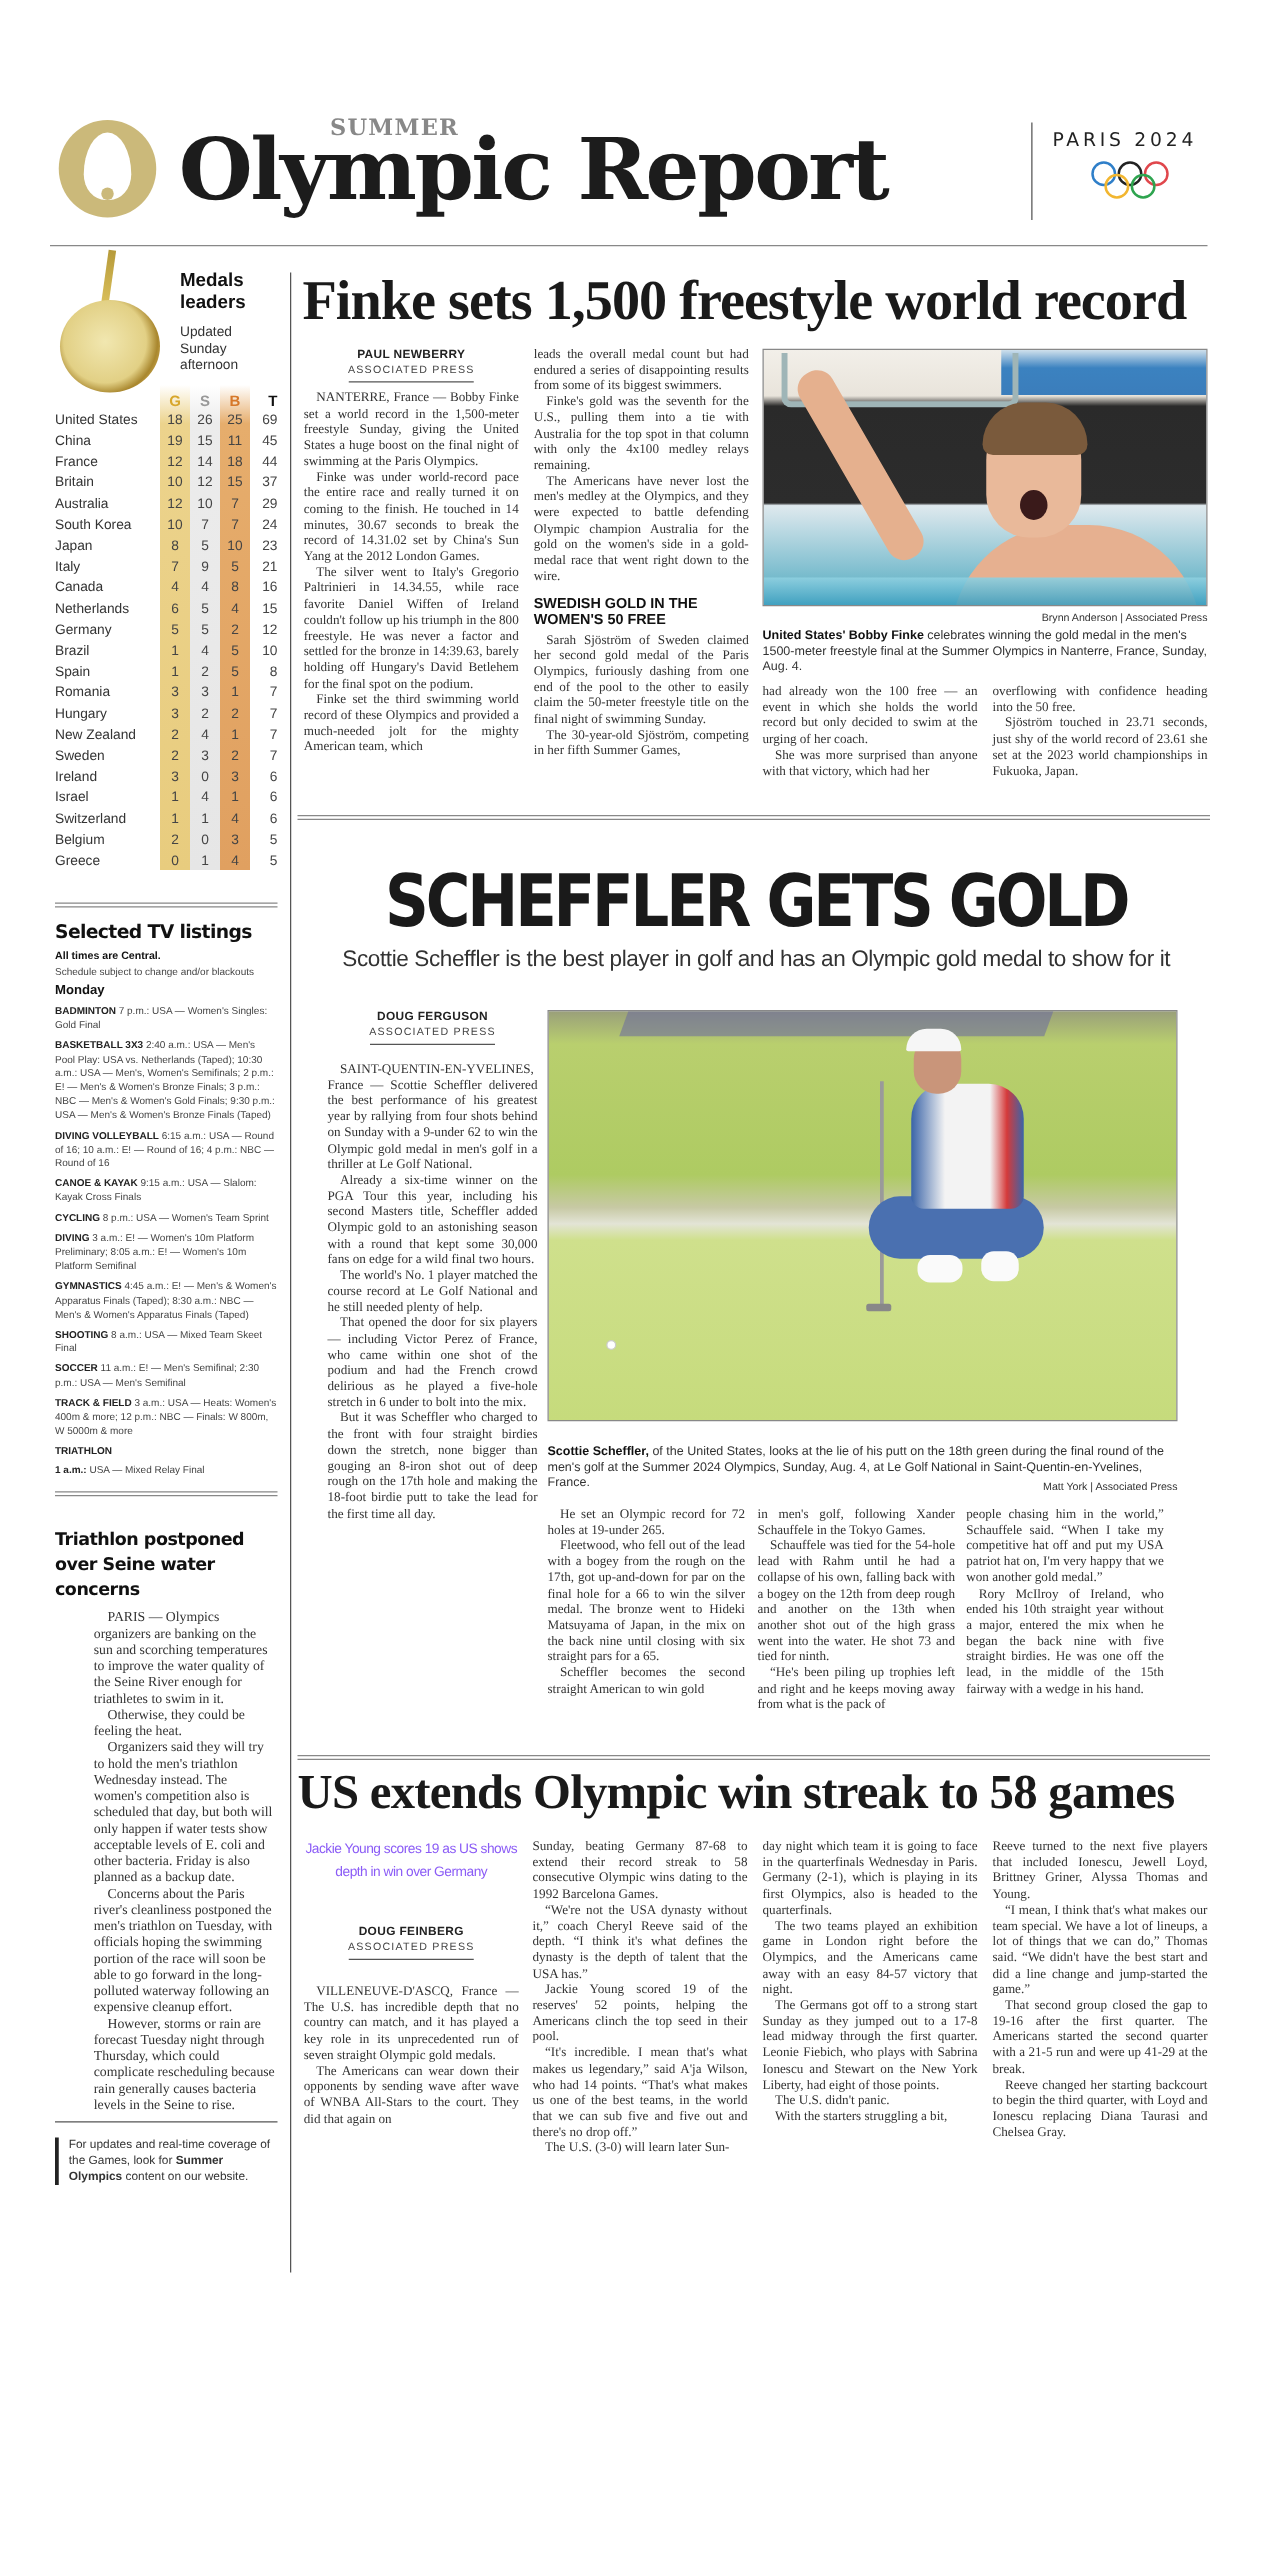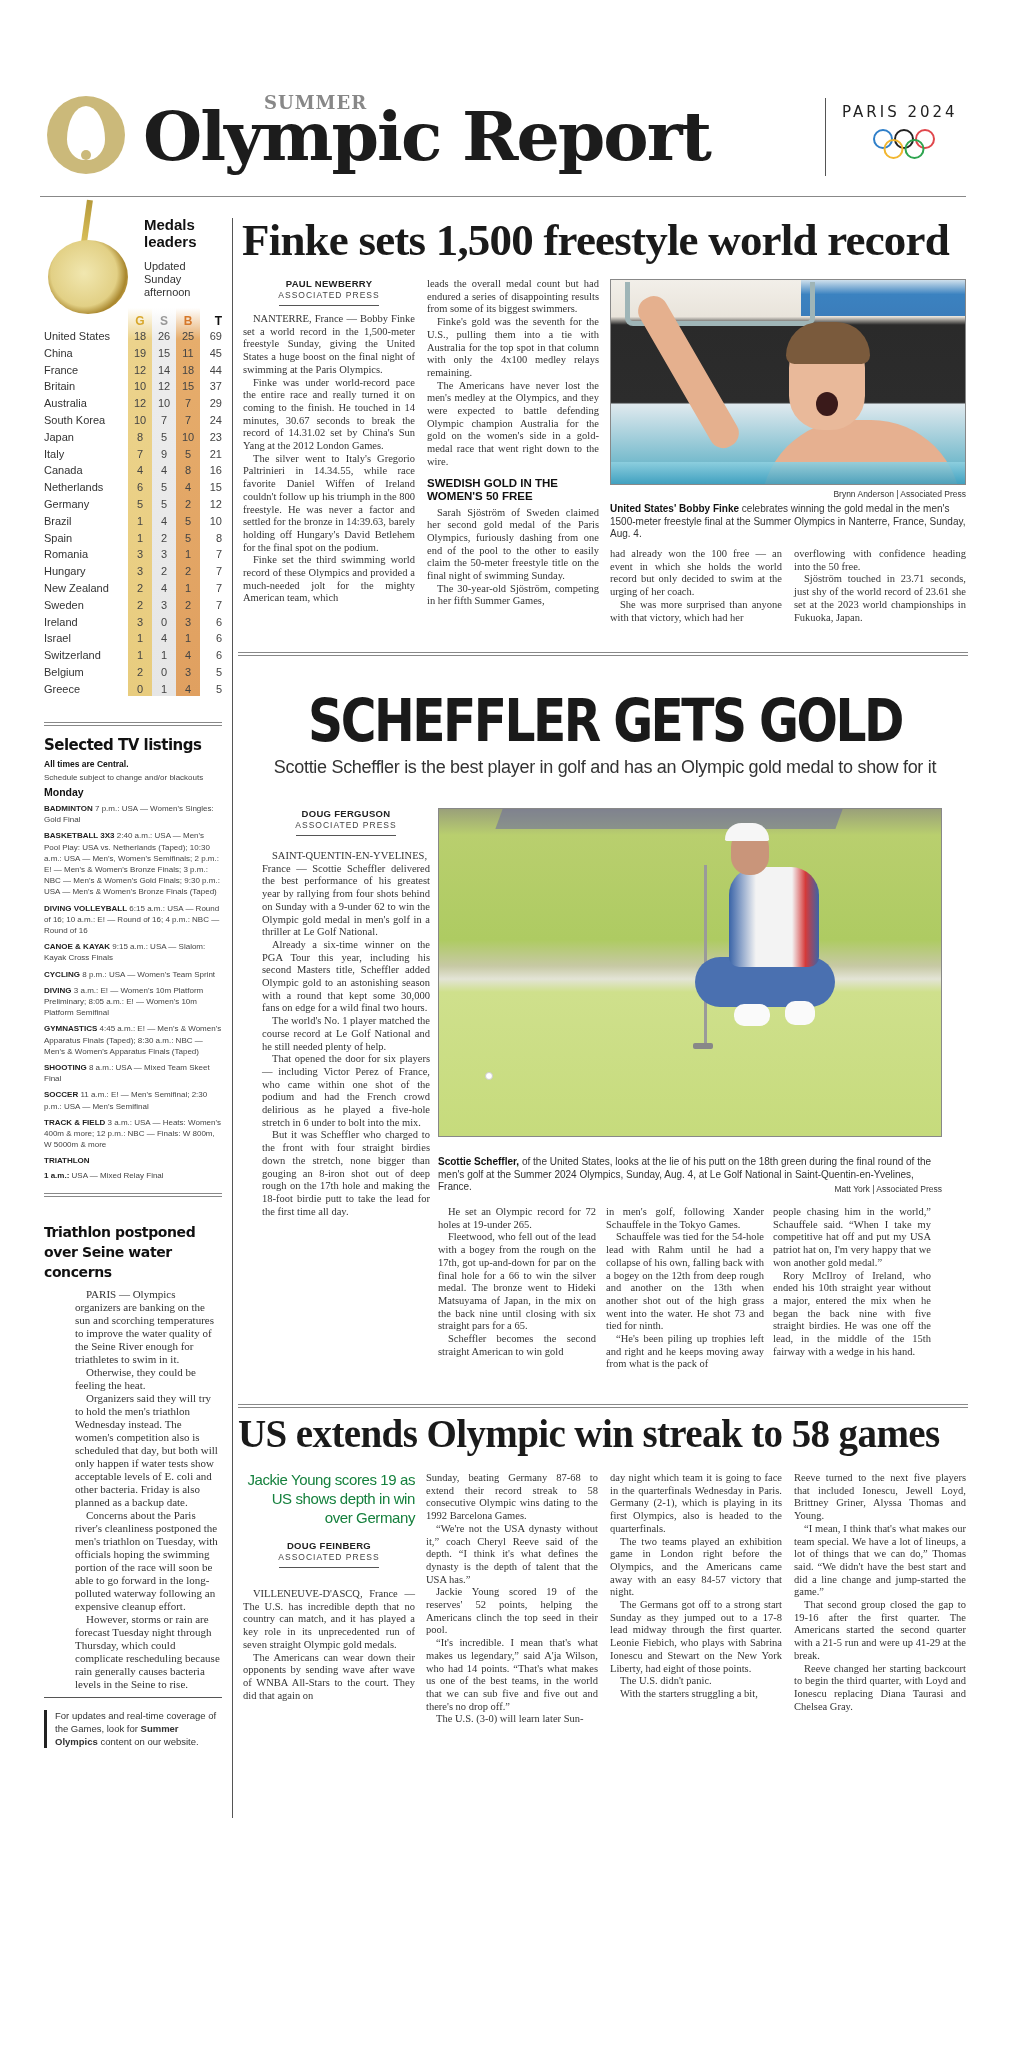--- a/index.html
+++ b/index.html
@@ -103,21 +103,21 @@
   .sch-photo .putter-head { position: absolute; left: 254px; top: 234px; width: 20px; height: 6px; background: #888; border-radius: 2px; }
   .sch-photo .ball { position: absolute; left: 46px; top: 263px; width: 8px; height: 8px; border-radius: 50%; background: #fff; border: 1px solid #ccc; }
   .sch-credit { position: absolute; left: 438px; top: 1140px; width: 504px; margin-top: 44px; }
   .sch-caption { position: absolute; left: 438px; top: 1156px; width: 504px; }
   .sch-c2 { position: absolute; left: 438px; top: 1206px; width: 158px; }
   .sch-c3 { position: absolute; left: 606px; top: 1206px; width: 158px; }
   .sch-c4 { position: absolute; left: 773px; top: 1206px; width: 158px; }
 
   
   .bb-h { position: absolute; left: 238px; top: 1411px; width: 735px; font-family: "Liberation Serif", serif; font-size: 39px; line-height: 46px; color: #1a1a1a; letter-spacing: -0.6px; white-space: nowrap; }
-  .bb-deck { position: absolute; left: 243px; top: 1470px; width: 172px; text-align: right; font-family: "Liberation Sans", sans-serif; font-size: 15px; line-height: 19px; color: #15803d; letter-spacing: -0.4px; }
+  .bb-deck { position: absolute; left: 243px; top: 1470px; width: 172px; text-align: center; font-family: "Liberation Sans", sans-serif; font-size: 11px; line-height: 19px; color: #8b5cf6; letter-spacing: -0.4px; }
   .bb-byline { position: absolute; left: 243px; top: 1540px; width: 172px; }
   .bb-c1 { position: absolute; left: 243px; top: 1588px; width: 172px; }
   .bb-c2 { position: absolute; left: 426px; top: 1472px; width: 172px; }
   .bb-c3 { position: absolute; left: 610px; top: 1472px; width: 172px; }
   .bb-c4 { position: absolute; left: 794px; top: 1472px; width: 172px; }
 </style>
 </head>
 <body>
 
 <header class="masthead">

